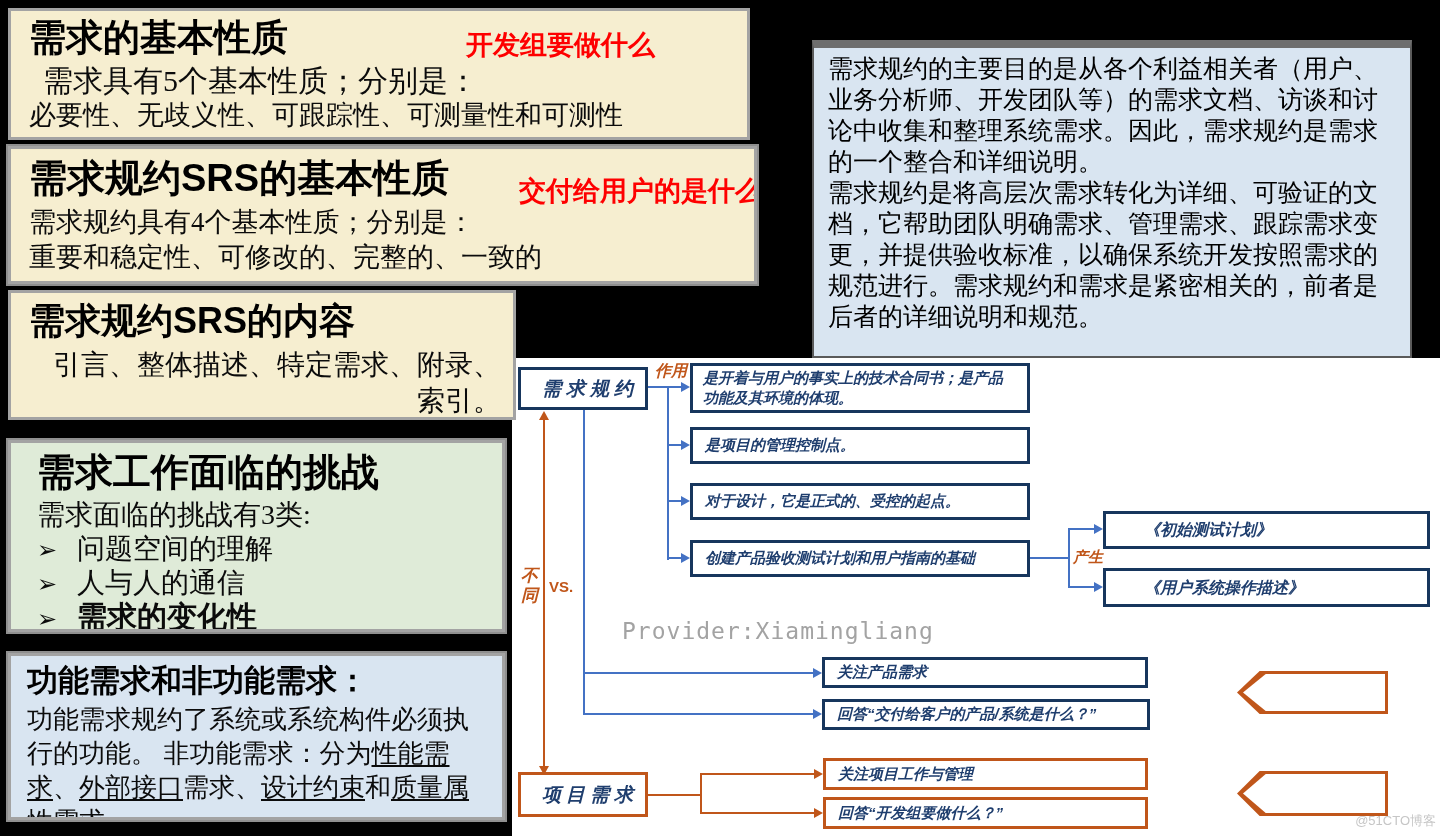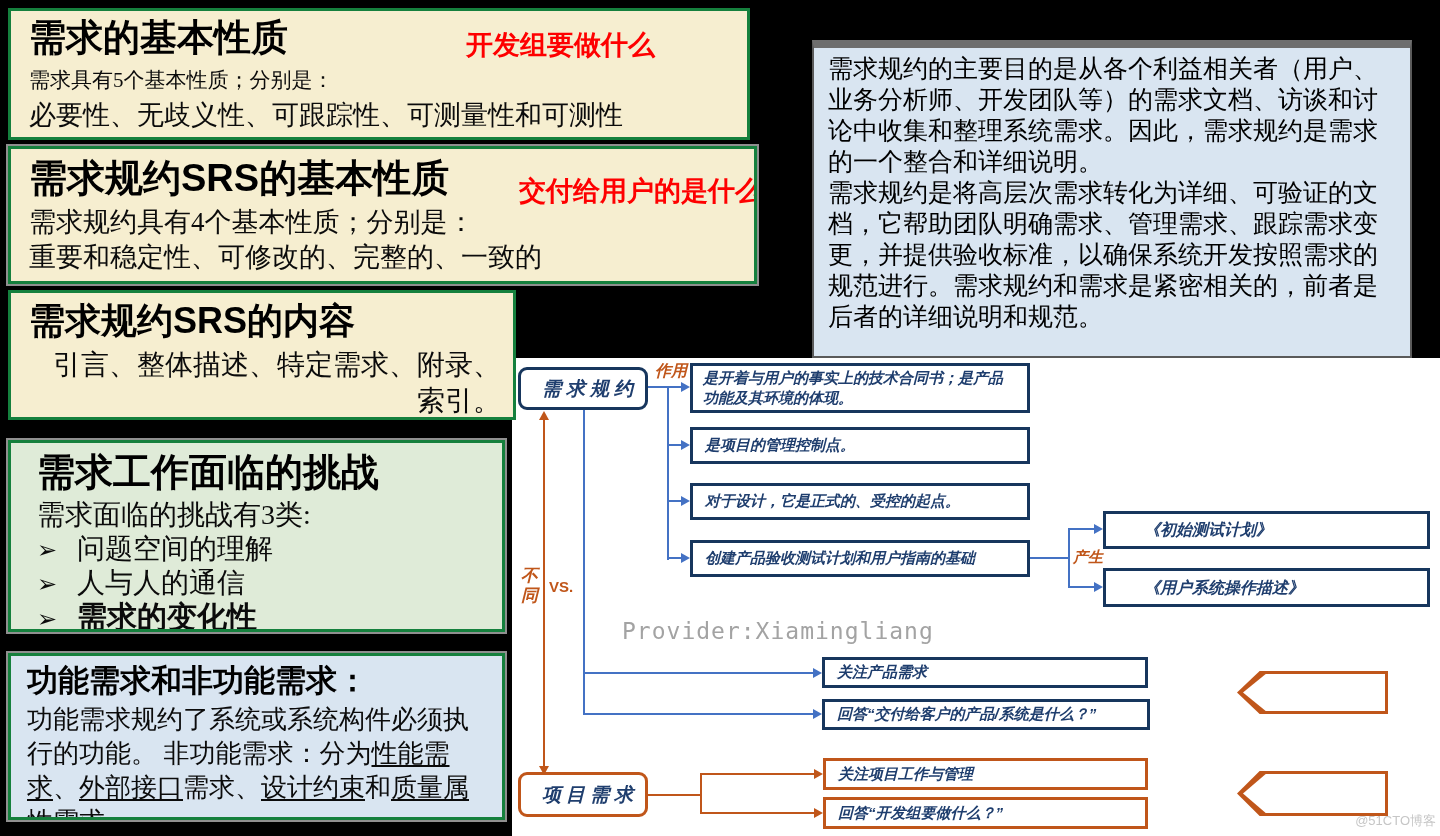--- a/index.html
+++ b/index.html
@@ -1,40 +1,40 @@
 <!DOCTYPE html>
 <html><head>
 <meta charset="utf-8">
 <style>
   html,body{margin:0;padding:0;background:#000;}
   .canvas{position:relative;width:1440px;height:836px;background:#000;overflow:hidden;
           font-family:"Liberation Sans",sans-serif;}
   .abs{position:absolute;box-sizing:border-box;}
   .white-panel{background:#fff;}
   
-  .notebox{overflow:hidden;border:3px solid #15803d;}
+  .notebox{overflow:hidden;border:3px solid #a3a3a3;}
   .cream{background:#F6EED0;}
   .green{background:#DFEBD8;}
   .lblue{background:#D9E5F1;}
   .outlined{outline:2px solid #8f8f8f;}
   .nb-title{font-weight:bold;color:#000;line-height:1.12;margin:0;}
   .nb-body{font-family:"Liberation Serif",serif;color:#0b0b0b;margin:0;}
   .red-note{position:absolute;color:#FE0000;font-weight:bold;white-space:nowrap;}
   .bullet-row{display:flex;align-items:baseline;}
   .bullet-glyph{width:40px;flex:0 0 40px;color:#0b0b0b;}
   .u{text-decoration:underline;text-underline-offset:3px;}
   
   .summary{border:2px solid #5a5a5a;border-top:8px solid #6e6e6e;overflow:hidden;}
   .summary p{margin:0;font-size:25px;line-height:31px;color:#000;}
   
   .dbox{position:absolute;box-sizing:border-box;background:#fff;border:3px solid #17365D;
         color:#1F3E6E;font-weight:bold;font-style:italic;display:flex;align-items:center;
         font-size:15px;line-height:1.35;}
   .dbox.ob{border-color:#C0561A;}
-  .node{justify-content:center;font-size:19px;letter-spacing:5px;padding-left:14px;border-radius:9px;}
+  .node{justify-content:center;font-size:19px;letter-spacing:5px;padding-left:14px;}
   .olabel{position:absolute;color:#C0561A;font-weight:bold;font-style:italic;font-size:16px;white-space:nowrap;}
   .line{position:absolute;background:#4472C4;}
   .oline{position:absolute;background:#C0561A;}
   .ah-r{position:absolute;width:0;height:0;border-top:5px solid transparent;
         border-bottom:5px solid transparent;border-left:9px solid #4472C4;}
   .ah-r.o{border-left-color:#C0561A;}
   .ah-u{position:absolute;width:0;height:0;border-left:5px solid transparent;
         border-right:5px solid transparent;border-bottom:9px solid #C0561A;}
   .ah-d{position:absolute;width:0;height:0;border-left:5px solid transparent;
         border-right:5px solid transparent;border-top:9px solid #C0561A;}
@@ -53,21 +53,21 @@
 </head>
 <body>
 
 <div class="canvas">
 
   <div class="abs white-panel" style="left:512px;top:358px;width:928px;height:478px;"></div>
 
   <section class="abs notebox cream" style="left:8px;top:8px;width:742px;height:132px;padding:4px 12px;">
     <h2 class="nb-title" style="font-size:37px;margin:2px 0 5px 6px;">需求的基本性质</h2>
     <span class="red-note" style="left:455px;top:16px;font-size:27px;">开发组要做什么</span>
-    <p class="nb-body" style="font-size:21px;margin-left:6px;line-height:35px;">需求具有5个基本性质；分别是：</p>
+    <p class="nb-body" style="font-size:30px;margin-left:20px;line-height:35px;">需求具有5个基本性质；分别是：</p>
     <p class="nb-body" style="font-size:27px;margin-left:6px;line-height:35px;">必要性、无歧义性、可跟踪性、可测量性和可测性</p>
   </section>
 
   <section class="abs notebox cream outlined" style="left:8px;top:146px;width:749px;height:138px;padding:4px 12px;">
     <h2 class="nb-title" style="font-size:38px;margin:4px 0 5px 6px;">需求规约SRS的基本性质</h2>
     <span class="red-note" style="left:508px;top:24px;font-size:27px;">交付给用户的是什么</span>
     <p class="nb-body" style="font-size:27px;margin-left:6px;line-height:35px;">需求规约具有4个基本性质；分别是：</p>
     <p class="nb-body" style="font-size:27px;margin-left:6px;line-height:35px;">重要和稳定性、可修改的、完整的、一致的</p>
   </section>
 

